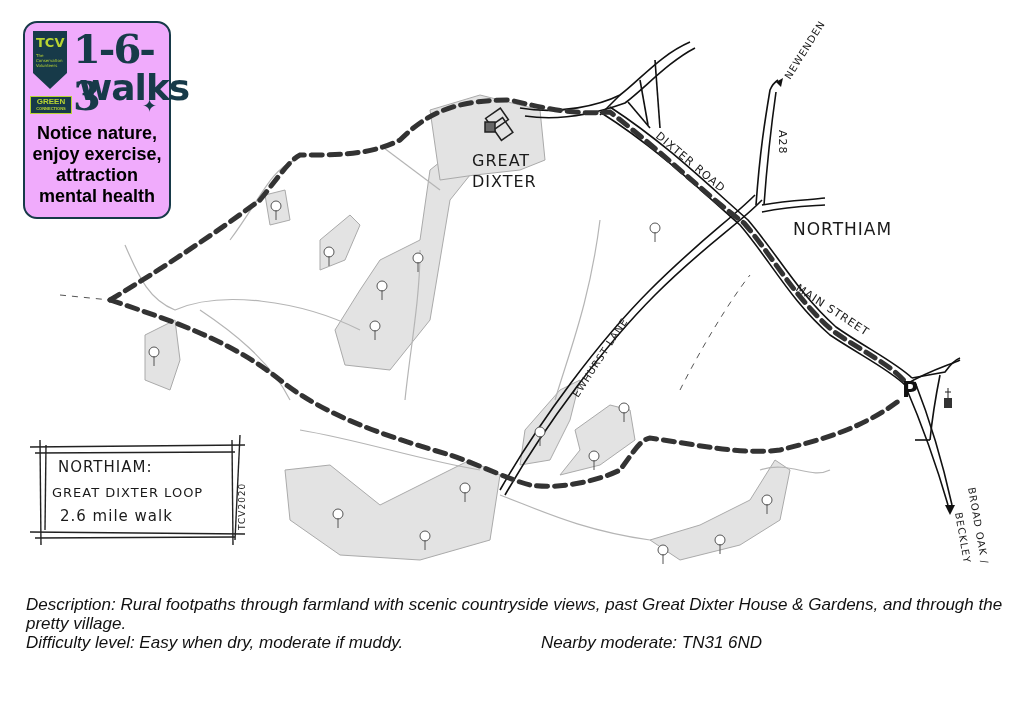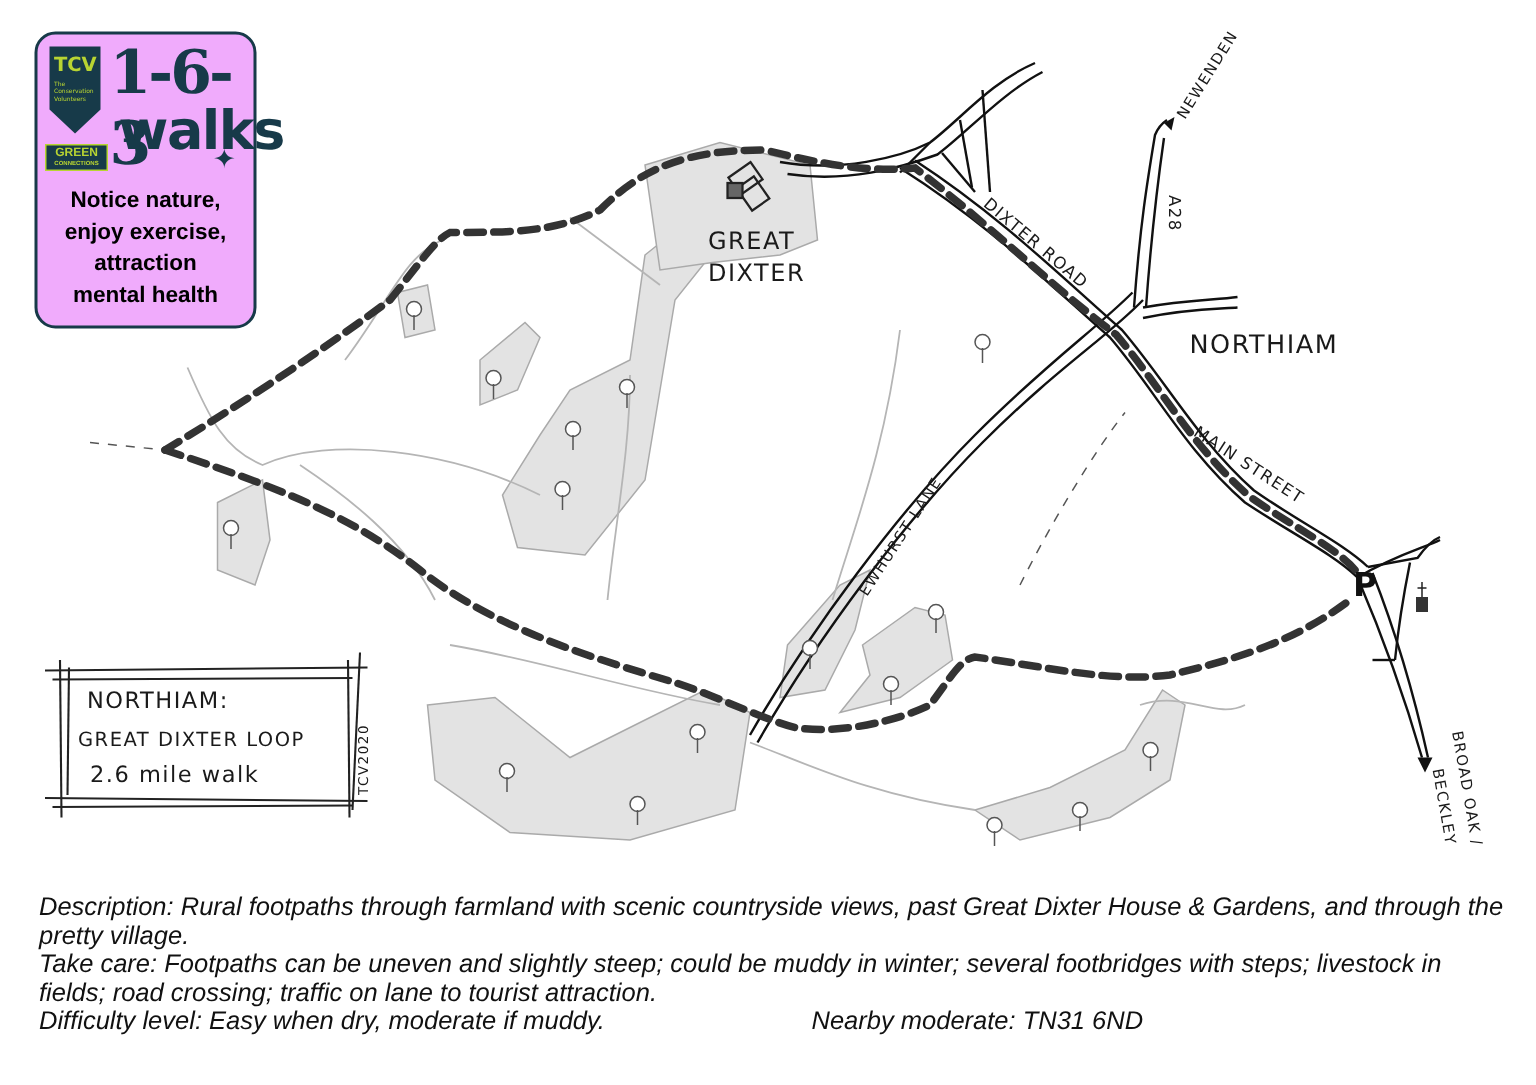--- a/index.html
+++ b/index.html
@@ -6,21 +6,21 @@
   body { width:1024px; height:723px; position:relative; overflow:hidden; font-family:"Liberation Sans", sans-serif; }
   #map { position:absolute; left:0; top:0; width:1024px; height:590px; }
   .hand { font-family:"DejaVu Sans", sans-serif; fill:#1a1a1a; letter-spacing:1px; }
   .logo { position:absolute; left:23px; top:21px; width:148px; height:198px; border:2.5px solid #173a49; border-radius:14px; background:#f0abfc; box-sizing:border-box; }
   .tcv-pin { position:absolute; left:6px; top:6px; width:38px; height:62px; }
   .logo .num { position:absolute; left:48px; top:2px; font-family:"DejaVu Serif", serif; font-weight:bold; font-size:40px; color:#173a49; letter-spacing:-2px; }
   .logo .walks { position:absolute; left:54px; top:44px; font-family:"DejaVu Sans", sans-serif; font-weight:bold; font-size:36px; color:#173a49; letter-spacing:-1px; }
   .green-badge { position:absolute; left:5px; top:73px; width:40px; height:16px; background:#173a49; border:1px solid #b8d432; color:#b8d432; font-size:8px; font-weight:bold; text-align:center; line-height:9px; }
   .green-badge small { display:block; font-size:4px; line-height:5px; }
   .butterfly { position:absolute; left:117px; top:72px; font-size:18px; color:#173a49; }
-  .tagline { position:absolute; left:0; right:0; top:100px; text-align:center; font-weight:bold; font-size:15px; line-height:21px; color:#000; }
+  .tagline { position:absolute; left:0; right:0; top:100px; text-align:center; font-weight:bold; font-size:18px; line-height:21px; color:#000; }
   .desc { position:absolute; left:26px; top:595px; width:980px; font-family:"Liberation Sans", sans-serif; font-size:17px; line-height:19px; color:#111;font-style:italic; }
   .desc p { margin:0; }
   .desc .row { display:flex; }
   .desc .row .pc { position:absolute; left:515px; }
 </style>
 </head>
 <body>
 
 <svg id="map" viewBox="0 0 1024 590" xmlns="http://www.w3.org/2000/svg">
 
@@ -207,18 +207,17 @@
   <div class="tagline">
     <div>Notice nature,</div>
     <div>enjoy exercise,</div>
     <div>attraction</div>
     <div>mental health</div>
   </div>
 </div>
 
 <div class="desc">
   <p>Description: Rural footpaths through farmland with scenic countryside views, past Great Dixter House &amp; Gardens, and through the pretty village.</p>
-  <p>Take care: Footpaths can be uneven and slightly steep; could be muddy in winter; several footbridges with steps; livestock in fields; road crossing; traffic on lane to tourist attraction.</p>
   <div class="row">
     <span>Difficulty level: Easy when dry, moderate if muddy.</span>
     <span class="pc">Nearby moderate:  TN31 6ND</span>
   </div>
 </div>
 
 </body></html>

